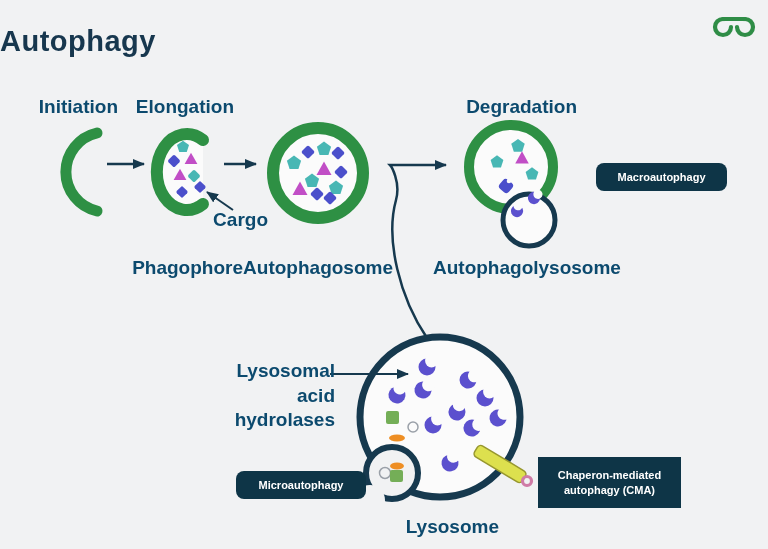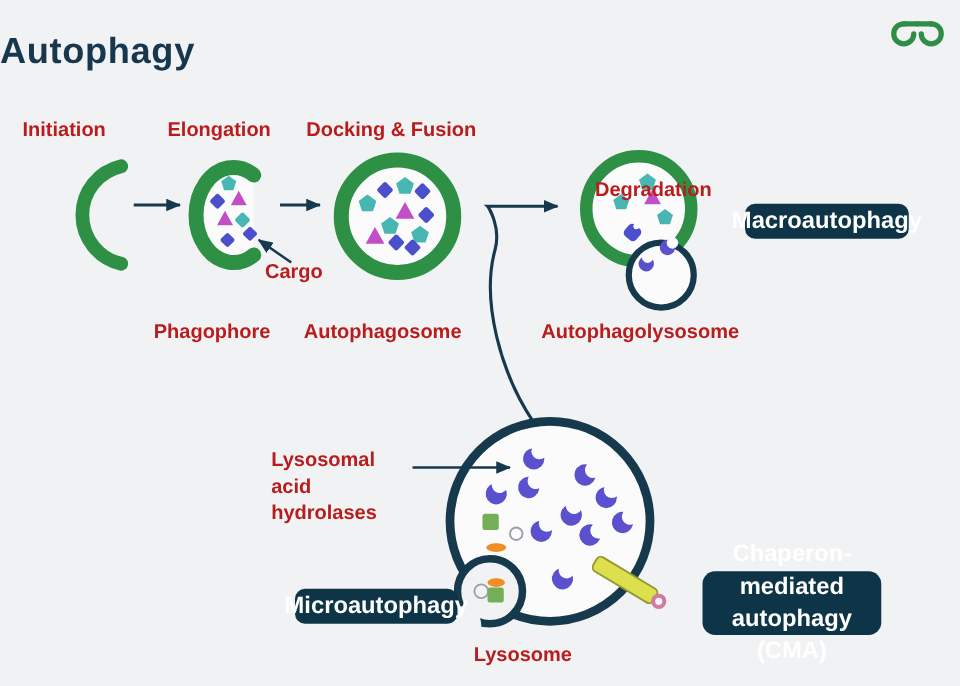--- a/index.html
+++ b/index.html
@@ -10,27 +10,27 @@
     position:relative;overflow:hidden;
   }
   .canvas{position:absolute;inset:0;width:768px;height:549px;}
   svg.layer{position:absolute;left:0;top:0;}
   .title{
     position:absolute;top:25px;left:0;width:100%;
     text-align:left;font-size:29px;font-weight:700;color:#17374e;
     letter-spacing:.5px;
   }
   .lbl{
-    position:absolute;color:#b91c1c;font-weight:600;font-size:16px;
-    text-align:left;line-height:1.3;
+    position:absolute;color:#0c4a6e;font-weight:600;font-size:19px;
+    text-align:right;line-height:1.3;
   }
   .badge{
     position:absolute;background:#0e3547;color:#ffffff;border-radius:8px;
     display:flex;align-items:center;justify-content:center;text-align:center;
-    font-size:19px;font-weight:600;line-height:1.35;padding:0 6px;
+    font-size:11px;font-weight:600;line-height:1.35;padding:0 6px;
     box-sizing:border-box;
   }
 </style>
 </head>
 <body>
 
 <div class="canvas">
 
   <svg class="layer" width="768" height="549" viewBox="0 0 768 549">
     <defs>
@@ -145,30 +145,29 @@
         <circle cx="11" cy="14" r="8" stroke-dasharray="38.2 12.1"></circle>
         <line x1="11" y1="6" x2="22" y2="6"></line>
       </g>
     </g>
   </svg>
 
   <div class="title">Autophagy</div>
 
   <div class="lbl" style="left:18px;top:95px;width:100px;">Initiation</div>
   <div class="lbl" style="left:134px;top:95px;width:100px;">Elongation</div>
-  <div class="lbl" style="left:245px;top:95px;width:150px;">Docking &amp; Fusion</div>
-  <div class="lbl" style="left:476px;top:95px;width:120px;margin-top:48px;">Degradation</div>
+  <div class="lbl" style="left:457px;top:95px;width:120px;">Degradation</div>
 
   <div class="lbl" style="left:212px;top:208px;width:56px;">Cargo</div>
 
   <div class="lbl" style="left:243px;top:256px;width:150px;">Autophagosome</div>
   <div class="lbl" style="left:123px;top:256px;width:120px;">Phagophore</div>
   <div class="lbl" style="left:433px;top:256px;width:170px;">Autophagolysosome</div>
 
   <div class="lbl" style="left:379px;top:515px;width:120px;">Lysosome</div>
 
   <div class="lbl" style="left:217px;top:359px;width:118px;">Lysosomal acid hydrolases</div>
 
   <div class="badge" style="left:596px;top:163px;width:131px;height:28px;">Macroautophagy</div>
   <div class="badge" style="left:236px;top:471px;width:130px;height:28px;text-align:right;">Microautophagy</div>
-  <div class="badge" style="left:538px;top:457px;width:143px;height:51px;border-radius:10px;margin-left:24px;">Chaperon-mediated autophagy (CMA)</div>
+  <div class="badge" style="left:538px;top:457px;width:143px;height:51px;border-radius:0;">Chaperon-mediated autophagy (CMA)</div>
 
 </div>
 
 </body></html>

